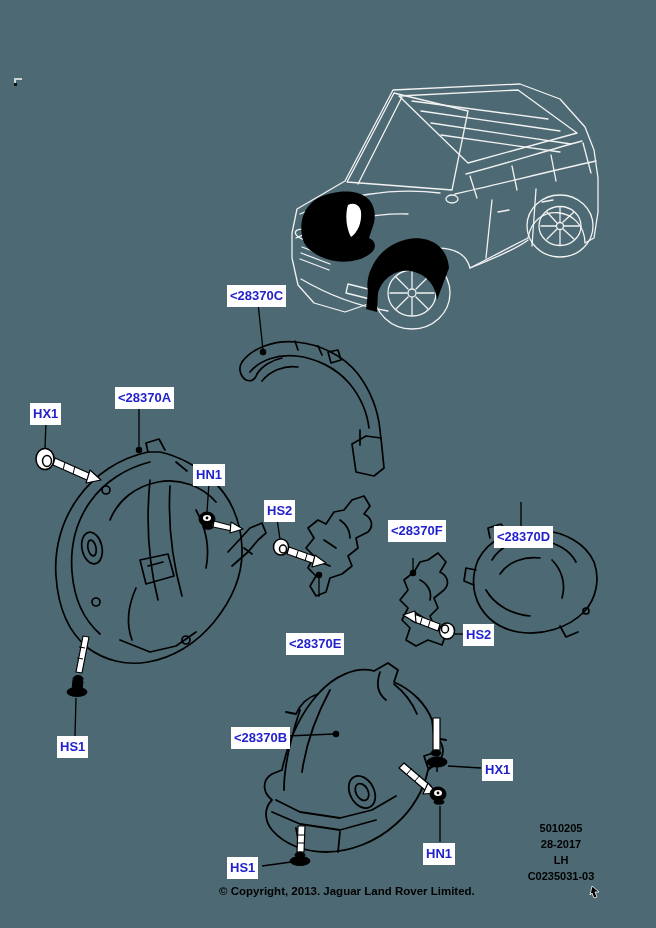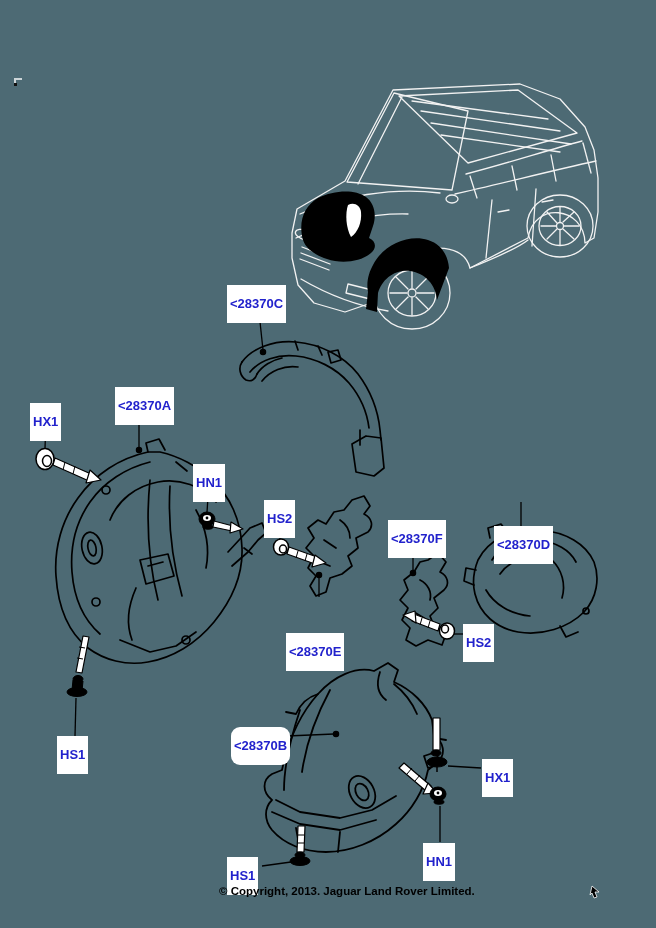--- a/index.html
+++ b/index.html
@@ -11,21 +11,21 @@
     font-family:"Liberation Sans", sans-serif;
   }
   .stage svg{position:absolute;left:0;top:0;}
   .callout{
     position:absolute;
     background:#ffffff;
     color:#2222cc;
     font-weight:bold;
     font-size:13px;
     line-height:14px;
-    padding:12px 3px;
+    padding:4px 3px;
     white-space:nowrap;
     cursor:pointer;
   }
   .copyright{
     position:absolute;
     left:219px;top:885px;
     color:#000000;
     font-weight:bold;
     font-size:11.5px;
     white-space:nowrap;
@@ -326,21 +326,27 @@
   <div class="callout" style="left:227px;top:285px;">&lt;28370C</div>
   <div class="callout" style="left:107px;top:387px;margin-left:8px;">&lt;28370A</div>
   <div class="callout" style="left:30px;top:403px;">HX1</div>
   <div class="callout" style="left:193px;top:464px;">HN1</div>
   <div class="callout" style="left:264px;top:500px;">HS2</div>
   <div class="callout" style="left:286px;top:598px;margin-top:35px;">&lt;28370E</div>
   <div class="callout" style="left:388px;top:520px;">&lt;28370F</div>
   <div class="callout" style="left:494px;top:482px;margin-top:44px;">&lt;28370D</div>
   <div class="callout" style="left:463px;top:624px;">HS2</div>
   <div class="callout" style="left:57px;top:736px;">HS1</div>
-  <div class="callout" style="left:231px;top:727px;border-radius:9px;">&lt;28370B</div>
+  <div class="callout" style="left:231px;top:727px;">&lt;28370B</div>
   <div class="callout" style="left:482px;top:759px;">HX1</div>
   <div class="callout" style="left:423px;top:843px;">HN1</div>
   <div class="callout" style="left:227px;top:857px;">HS1</div>
 
   <div class="copyright">© Copyright, 2013. Jaguar Land Rover Limited.</div>
 
+  <div class="docinfo">
+    <div>5010205</div>
+    <div>28-2017</div>
+    <div>LH</div>
+    <div>C0235031-03</div>
+  </div>
 
 </div>
 
 </body></html>

